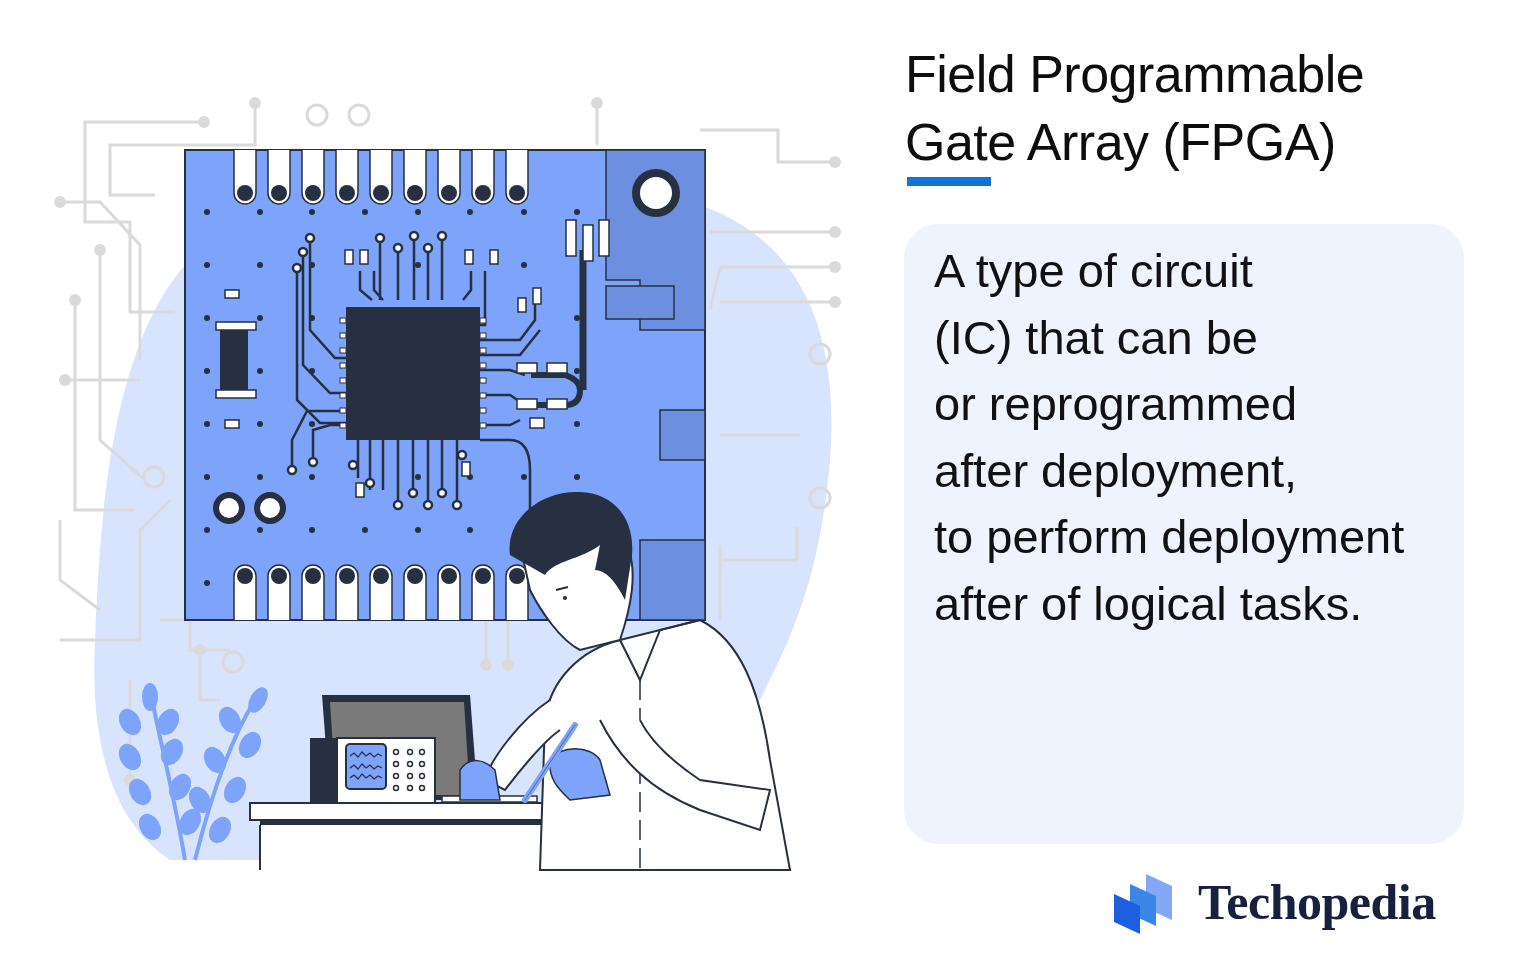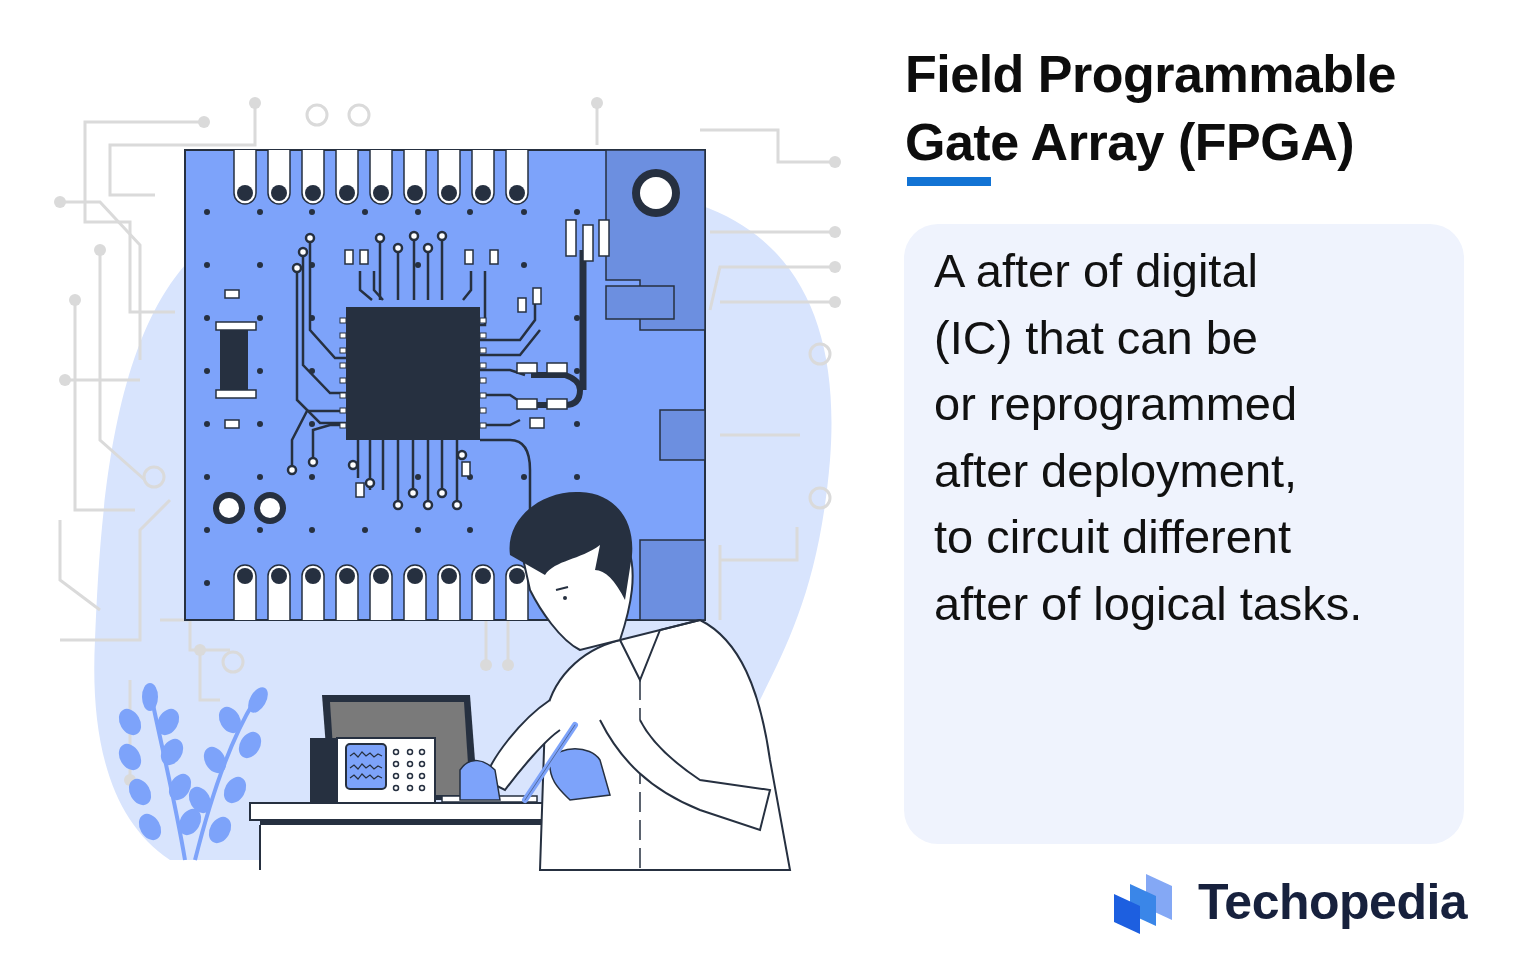--- a/index.html
+++ b/index.html
@@ -1,25 +1,25 @@
 <!DOCTYPE html>
 <html><head>
 <meta charset="utf-8">
 <style>
   html, body { margin:0; padding:0; background:#ffffff; }
   body { width:1536px; height:973px; position:relative; overflow:hidden; font-family:"Liberation Sans", sans-serif; }
   .illus { position:absolute; left:0; top:0; width:880px; height:973px; }
-  .title { position:absolute; left:905px; top:40px; margin:0; font-family:"Liberation Sans", sans-serif; font-weight:700; font-size:52px; line-height:68px; color:#0d0d0d; letter-spacing:-0.5px; }
+  .title { position:absolute; left:905px; top:40px; margin:0; font-family:"Liberation Sans", sans-serif; font-weight:400; font-size:52px; line-height:68px; color:#0d0d0d; letter-spacing:-0.5px; }
   .title span { display:block; }
   .underline { position:absolute; left:907px; top:177px; width:84px; height:9px; background:#1273d4; }
   .card { position:absolute; left:904px; top:224px; width:560px; height:620px; background:#eff3fd; border-radius:34px; }
   .card-text { position:absolute; left:934px; top:238px; margin:0; font-family:"Liberation Sans", sans-serif; font-size:47px; line-height:66.5px; color:#111111; }
   .card-text span { display:block; white-space:nowrap; }
   .logo { position:absolute; left:1112px; top:870px; display:flex; align-items:center; }
-  .logo-word { font-family:Liberation Sans, sans-serif; font-weight:700; font-size:50px; color:#17213d; margin-left:22px; letter-spacing:-0.5px; }
+  .logo-word { font-family:Liberation Serif, serif; font-weight:700; font-size:50px; color:#17213d; margin-left:22px; letter-spacing:-0.5px; }
 </style>
 </head>
 <body>
 
 <svg class="illus" viewBox="0 0 880 973" xmlns="http://www.w3.org/2000/svg">
 
   <path d="M200 250 C300 170 520 150 700 205 C800 240 840 330 830 460 C820 580 790 640 760 700 C740 760 720 830 700 860 L170 860 C110 820 90 740 95 640 C100 520 110 330 200 250 Z" fill="#d8e4fd"></path>
 
   <g fill="none" stroke="#dadada" stroke-width="3">
     <polyline points="204,122 85,122 85,222 130,222 130,312 175,312"></polyline>
@@ -347,25 +347,25 @@
 </svg>
 
 <h1 class="title">
   <span>Field Programmable</span>
   <span>Gate Array (FPGA)</span>
 </h1>
 <div class="underline"></div>
 
 <div class="card"></div>
 <p class="card-text">
-  <span>A after of digital</span>
+  <span>A type of circuit</span>
   <span>(IC) that can be</span>
   <span>or reprogrammed</span>
   <span>after deployment,</span>
-  <span>to circuit different</span>
+  <span>to perform deployment</span>
   <span>after of logical tasks.</span>
 </p>
 
 <div class="logo">
   <svg width="64" height="64" viewBox="0 0 64 64">
     <path d="M34 4 L60 16 V50 L34 38 Z" fill="#84a8f5"></path>
     <path d="M18 14 L44 26 V56 L18 44 Z" fill="#3a86e8"></path>
     <path d="M2 24 L28 36 V64 L2 52 Z" fill="#1d5fe0"></path>
   </svg>
   <span class="logo-word">Techopedia</span>

